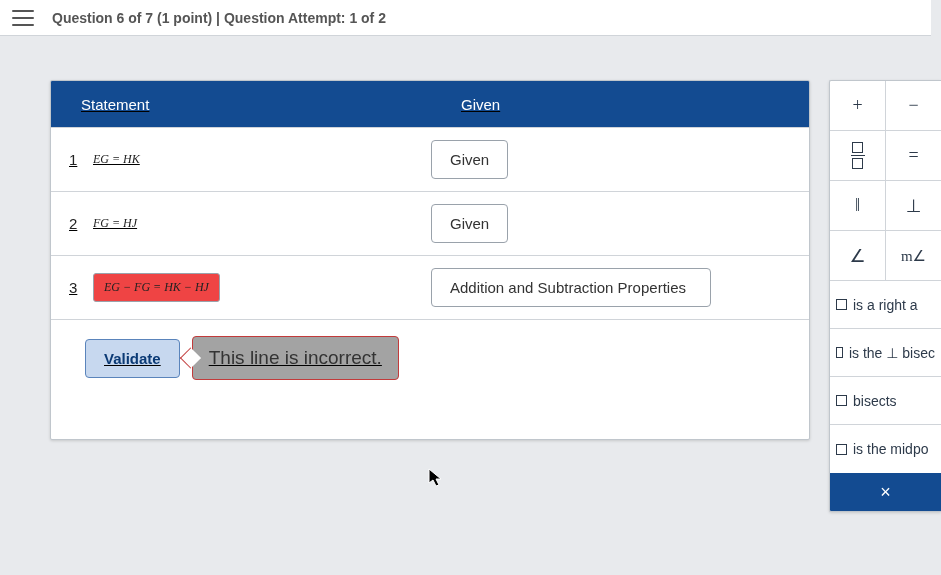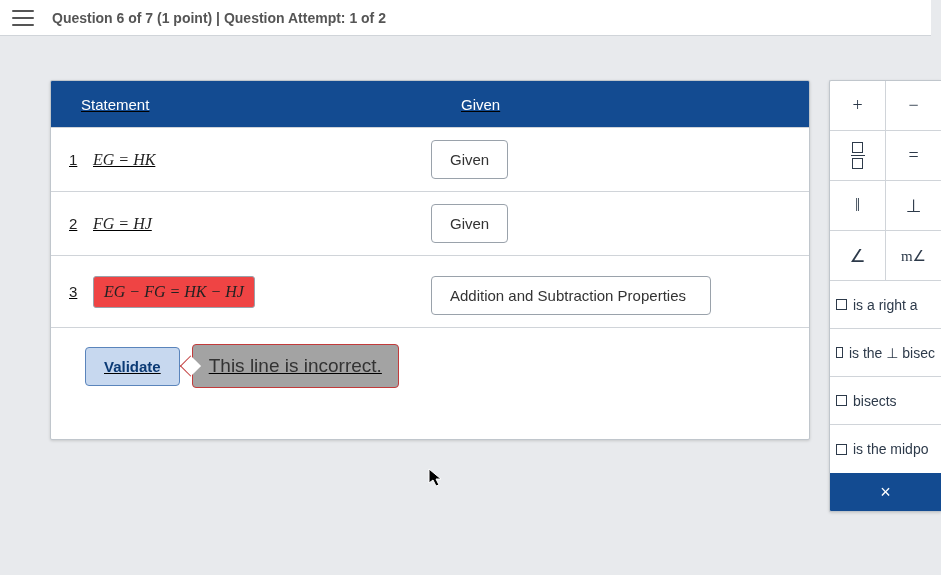--- a/index.html
+++ b/index.html
@@ -55,21 +55,21 @@
   .proof-header .col-reason { flex: 1; padding-left: 30px; }
   .proof-row {
     display: flex;
     border-top: 1px solid #d0d4d9;
     align-items: center;
     min-height: 64px;
     padding: 12px 0 12px 18px;
   }
   .proof-row:first-of-type { border-top: none; }
   .row-num { width: 24px; font-size: 15px; color: #222; }
-  .row-stmt { flex: 0 0 338px; font-family: "Times New Roman", serif; font-style: italic; font-size: 16px; color: #222; }
+  .row-stmt { flex: 0 0 338px; font-family: "Times New Roman", serif; font-style: italic; font-size: 12px; color: #222; }
   .row-reason { flex: 1; }
   .reason-box {
     display: inline-block;
     border: 1px solid #9aa2ab;
     border-radius: 4px;
     padding: 10px 18px;
     font-size: 15px;
     color: #333;
     background: #fff;
   }
@@ -221,21 +221,21 @@
       <div class="reason-box">Given</div>
     </div>
   </div>
 
   <div class="proof-row">
     <div class="row-num">3</div>
     <div class="row-stmt">
       <span class="stmt-box">EG − FG = HK − HJ</span>
     </div>
     <div class="row-reason">
-      <div class="reason-box" style="min-width:280px;margin-top:8px;">Addition and Subtraction Properties</div>
+      <div class="reason-box" style="min-width:280px;">Addition and Subtraction Properties</div>
     </div>
   </div>
 
   <div class="validate-row">
     <button class="validate-btn">Validate</button>
     <div class="error-callout">This line is incorrect.</div>
   </div>
 </div>
 
 <div class="palette">

